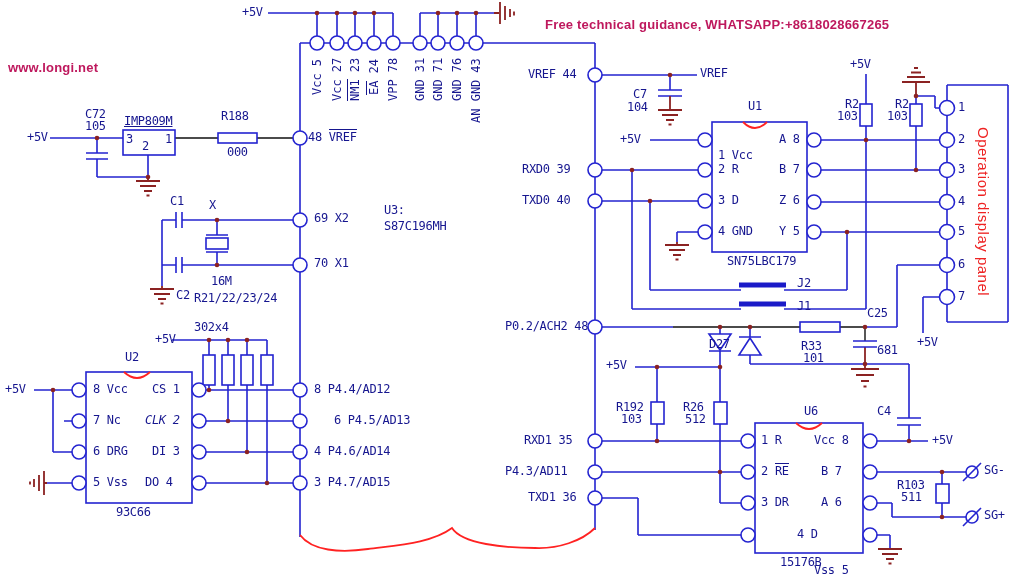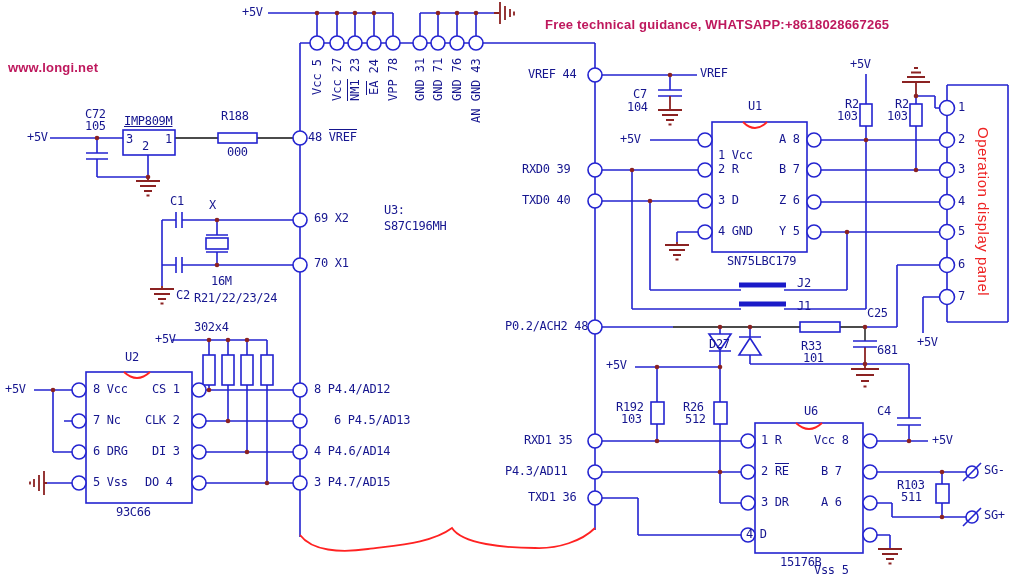--- a/index.html
+++ b/index.html
@@ -290,21 +290,21 @@
   <div class="lb" style="left:384px; top:220px;">S87C196MH</div>
 
   <div class="lb" style="left:194px; top:292px;">R21/22/23/24</div>
   <div class="lb" style="left:194px; top:321px;">302x4</div>
   <div class="lb" style="left:125px; top:351px;">U2</div>
   <div class="lb" style="left:93px;  top:383px;">8 Vcc</div>
   <div class="lb" style="left:93px;  top:414px;">7 Nc</div>
   <div class="lb" style="left:93px;  top:445px;">6 DRG</div>
   <div class="lb" style="left:93px;  top:476px;">5 Vss</div>
   <div class="lb" style="left:152px; top:383px;">CS 1</div>
-  <div class="lb" style="left:145px; top:414px;">CLK 2</div>
+  <div class="lb" style="left:145px; top:414px;font-style:italic;">CLK 2</div>
   <div class="lb" style="left:152px; top:445px;">DI 3</div>
   <div class="lb" style="left:145px; top:476px;">DO 4</div>
   <div class="lb" style="left:116px; top:506px;">93C66</div>
   <div class="lb" style="left:314px; top:383px;">8 P4.4/AD12</div>
   <div class="lb" style="left:314px; top:414px;margin-left:20px;">6 P4.5/AD13</div>
   <div class="lb" style="left:314px; top:445px;">4 P4.6/AD14</div>
   <div class="lb" style="left:314px; top:476px;">3 P4.7/AD15</div>
 
   <div class="lb" style="left:528px; top:68px;">VREF 44</div>
   <div class="lb" style="left:700px; top:67px;">VREF</div>
@@ -347,21 +347,21 @@
   <div class="lb" style="left:621px; top:413px;">103</div>
   <div class="lb" style="left:683px; top:401px;">R26</div>
   <div class="lb" style="left:685px; top:413px;">512</div>
   <div class="lb" style="left:524px; top:434px;">RXD1 35</div>
   <div class="lb" style="left:505px; top:465px;">P4.3/AD11</div>
   <div class="lb" style="left:528px; top:491px;">TXD1 36</div>
   <div class="lb" style="left:804px; top:405px;">U6</div>
   <div class="lb" style="left:761px; top:434px;">1 R</div>
   <div class="lb" style="left:761px; top:465px;"><span>2</span><span class="ol gap">RE</span></div>
   <div class="lb" style="left:761px; top:496px;">3 DR</div>
-  <div class="lb" style="left:746px; top:528px;">4 D</div>
+  <div class="lb" style="left:797px; top:528px;">4 D</div>
   <div class="lb" style="left:814px; top:434px;">Vcc 8</div>
   <div class="lb" style="left:821px; top:465px;">B 7</div>
   <div class="lb" style="left:821px; top:496px;">A 6</div>
   <div class="lb" style="left:814px; top:528px;margin-top:36px;">Vss 5</div>
   <div class="lb" style="left:780px; top:556px;">15176B</div>
   <div class="lb" style="left:877px; top:405px;">C4</div>
   <div class="lb" style="left:897px; top:479px;">R103</div>
   <div class="lb" style="left:901px; top:491px;">511</div>
   <div class="lb" style="left:984px; top:464px;">SG-</div>
   <div class="lb" style="left:984px; top:509px;">SG+</div>

